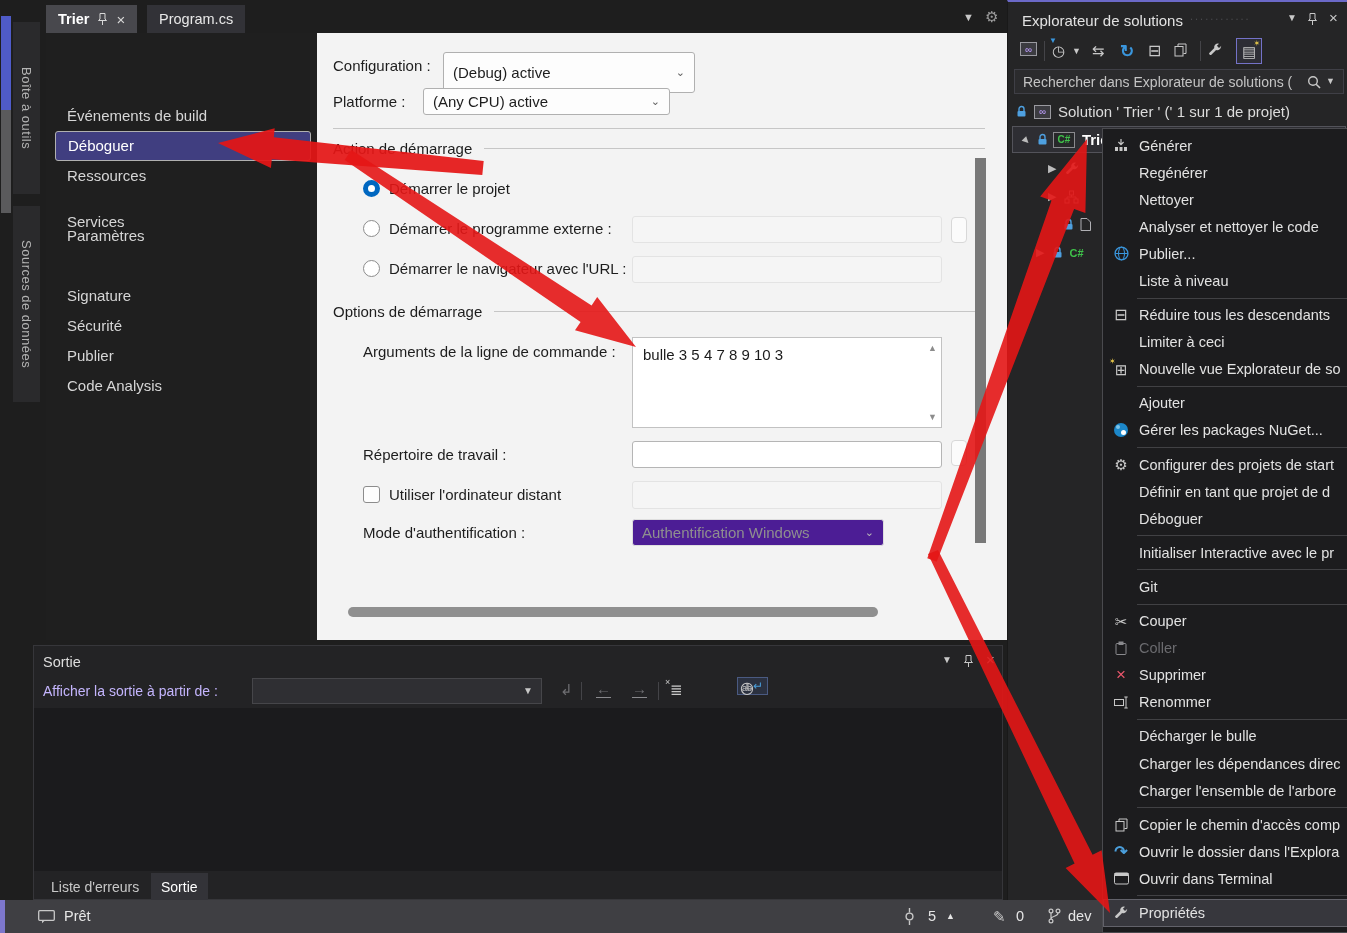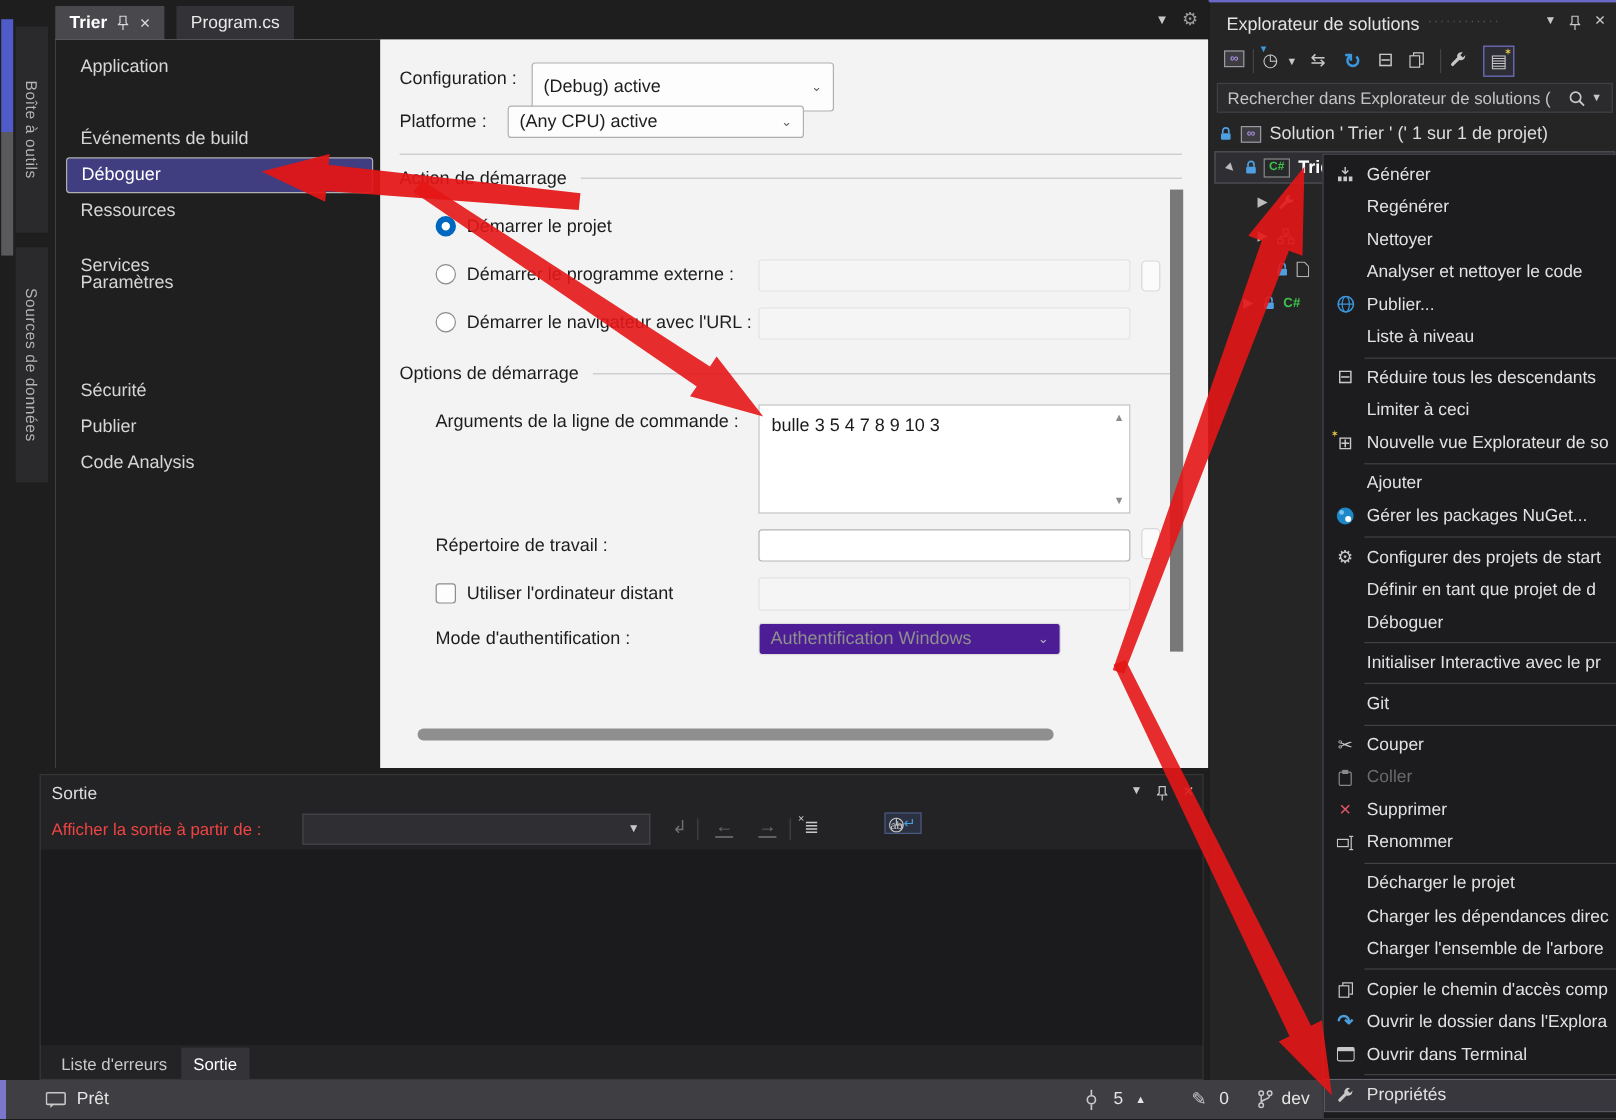--- a/index.html
+++ b/index.html
@@ -48,21 +48,21 @@
   .argsbox .sup,.argsbox .sdn{position:absolute;right:4px;font-size:9px;color:#8c8c8c}
   .argsbox .sup{top:5px}.argsbox .sdn{bottom:5px}
   .stub{position:absolute;width:16px;height:26px;background:#fbfbfb;border:1px solid #d8d8d8;border-radius:4px}
   .vthumb{position:absolute;left:658px;top:125px;width:11px;height:385px;background:#787878}
   .hthumb{position:absolute;left:31px;top:574px;width:530px;height:10px;background:#8f8f8f;border-radius:5px}
 
   
   .output{left:33px;top:645px;width:970px;height:255px;background:#232325;border:1px solid #36363a;z-index:5}
   .o-title{position:absolute;left:9px;top:8px;font-size:14.5px;color:#dedede}
   .o-icon{position:absolute;top:9px}
-  .o-lbl{position:absolute;left:9px;top:37px;font-size:14px;color:#ef4444;white-space:nowrap}
+  .o-lbl{position:absolute;left:9px;top:37px;font-size:14px;color:#c4b5fd;white-space:nowrap}
   .o-dd{position:absolute;left:218px;top:32px;width:290px;height:26px;background:#2f2f33;border:1px solid #46464a;display:flex;align-items:center;justify-content:flex-end;padding:0 8px}
   .o-content{position:absolute;left:0;top:62px;width:968px;height:163px;background:#1b1b1d}
   .o-tab{position:absolute;top:227px;height:27px;display:flex;align-items:center;padding:0 10px;font-size:14px;color:#c8c8c8;white-space:nowrap}
   .o-tab.active{background:#333338;color:#fff}
   .osep{position:absolute;top:36px;width:1px;height:18px;background:#444448}
   .uarr{border-bottom:1px solid #8a8a8e;padding-bottom:1px}
   .wrap{position:absolute;border:1px solid #4a5a82;background:#2b3140;padding:1px 4px;display:flex;align-items:flex-end;gap:1px}
   .wrap b{font-size:9px;color:#c8c8c8;font-weight:normal}
   .wrap i{font-size:12px;color:#4a9edb;font-style:normal}
 
@@ -128,26 +128,26 @@
     </div>
     <div class="etab plain">
       <span>Program.cs</span>
     </div>
     <span class="ab ic" style="left:917px;top:12px;font-size:11px">▼</span>
     <span class="ab ic" style="left:939px;top:9px;color:#9a9a9a">⚙</span>
   </div>
 
   <div class="ab props">
     <div class="pnav">
-      <div class="pnav-item" style="top:8px">Application</div>
       <div class="pnav-item" style="top:68px">Événements de build</div>
       <div class="pnav-item sel" style="top:98px">Déboguer</div>
       <div class="pnav-item" style="top:128px">Ressources</div>
       <div class="pnav-item" style="top:174px">Services</div>
       <div class="pnav-item" style="top:188px">Paramètres</div>
+      <div class="pnav-item" style="top:248px">Signature</div>
       <div class="pnav-item" style="top:278px">Sécurité</div>
       <div class="pnav-item" style="top:308px">Publier</div>
       <div class="pnav-item" style="top:338px">Code Analysis</div>
     </div>
 
     <div class="pform">
       <span class="flbl" style="left:16px;top:24px">Configuration :</span>
       <div class="sel" style="left:126px;top:19px;width:252px;height:41px">
         <span>(Debug) active</span>
           <span class="chev">⌄</span>
@@ -495,21 +495,21 @@
           <svg width="15" height="13" viewBox="0 0 15 13">
             <rect x="0.5" y="3.5" width="9" height="6" fill="none" stroke="#c8c8c8"></rect>
             <path d="M12 1v11M10.3 1h3.4M10.3 12h3.4" stroke="#c8c8c8" fill="none"></path>
           </svg>
         </span>
         <span class="mlb">Renommer</span>
       </div>
     <div class="msep"></div>
     <div class="mi">
         <span class="mico"></span>
-        <span class="mlb">Décharger le projet</span>
+        <span class="mlb">Décharger le bulle</span>
       </div>
     <div class="mi">
         <span class="mico"></span>
         <span class="mlb">Charger les dépendances direc</span>
       </div>
     <div class="mi">
         <span class="mico"></span>
         <span class="mlb">Charger l'ensemble de l'arbore</span>
       </div>
     <div class="msep"></div>

